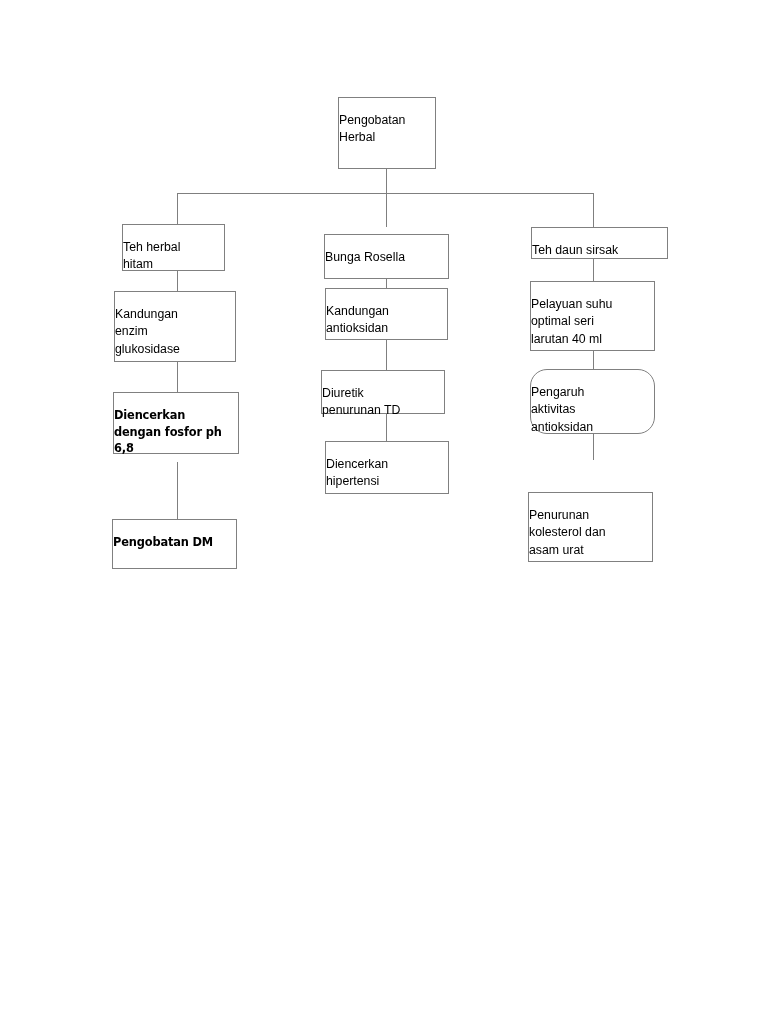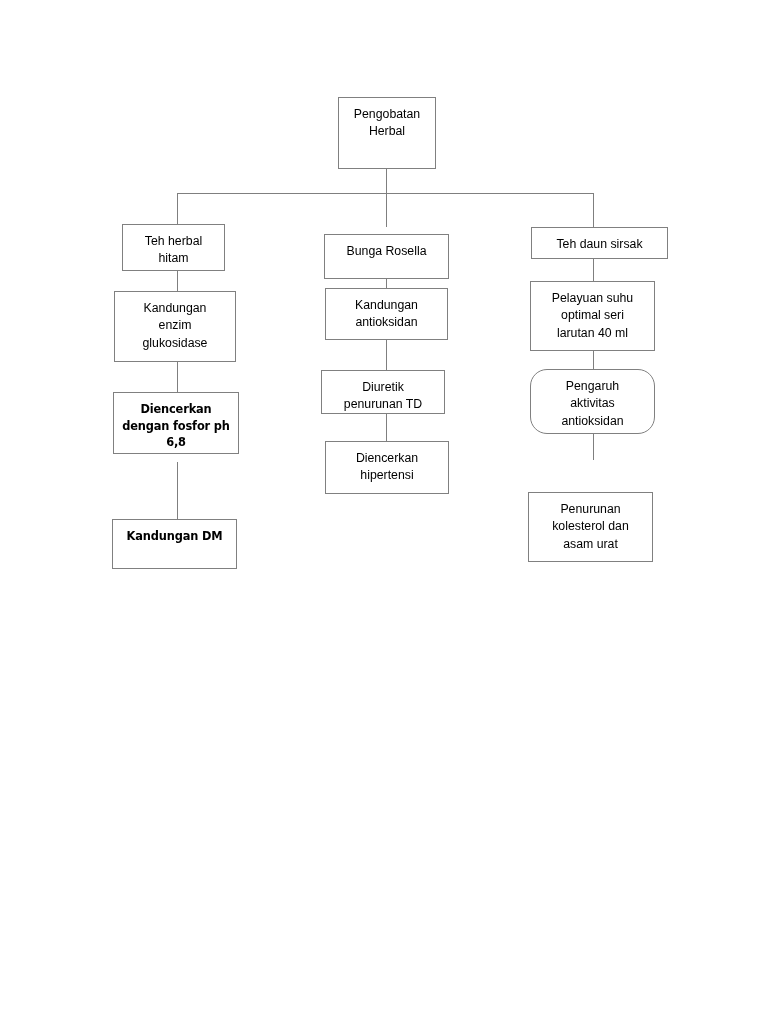--- a/index.html
+++ b/index.html
@@ -21,22 +21,21 @@
   }
   .node {
     position: absolute;
     box-sizing: border-box;
     border: 1px solid #808080;
     background: #ffffff;
     color: #000000;
     font-family: "Liberation Sans", sans-serif;
     font-size: 12.3px;
     line-height: 1.42;
-    text-align: center;
-    padding-top: 8px;
+    padding-top: 14px;
     white-space: pre-line;
     z-index: 2;
   }
   .node.bold {
     font-family: "DejaVu Sans", sans-serif;
     font-weight: bold;
     font-size: 11.4px;
     line-height: 1.46;
     letter-spacing: -0.15px;
   }
@@ -61,21 +60,21 @@
 hitam</div>
     <div class="connector v" style="left: 177px; top: 271px; height: 20px;"></div>
     <div class="node" style="left: 114px; top: 291px; width: 122px; height: 71px;">Kandungan
 enzim
 glukosidase</div>
     <div class="connector v" style="left: 177px; top: 362px; height: 30px;"></div>
     <div class="node bold" style="left: 113px; top: 392px; width: 126px; height: 62px;">Diencerkan
 dengan fosfor ph
 6,8</div>
     <div class="connector v" style="left: 177px; top: 462px; height: 57px;"></div>
-    <div class="node bold" style="left: 112px; top: 519px; width: 125px; height: 50px;">Kandungan DM</div>
+    <div class="node bold" style="left: 112px; top: 519px; width: 125px; height: 50px;">Pengobatan DM</div>
     <div class="connector v" style="left: 386px; top: 193px; height: 34px;"></div>
     <div class="node" style="left: 324px; top: 227px; width: 125px; height: 45px; margin-top: 7px;">Bunga Rosella</div>
     <div class="connector v" style="left: 386px; top: 272px; height: 16px;"></div>
     <div class="node" style="left: 325px; top: 288px; width: 123px; height: 52px;">Kandungan
 antioksidan</div>
     <div class="connector v" style="left: 386px; top: 340px; height: 30px;"></div>
     <div class="node" style="left: 321px; top: 370px; width: 124px; height: 44px;">Diuretik
 penurunan TD</div>
     <div class="connector v" style="left: 386px; top: 414px; height: 27px;"></div>
     <div class="node" style="left: 325px; top: 441px; width: 124px; height: 53px;">Diencerkan

